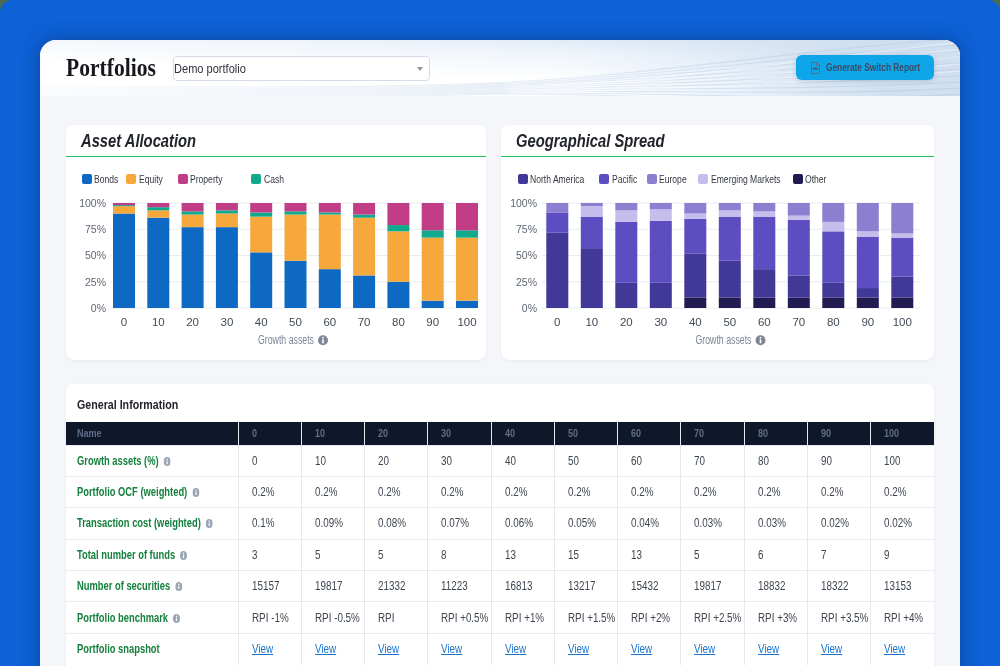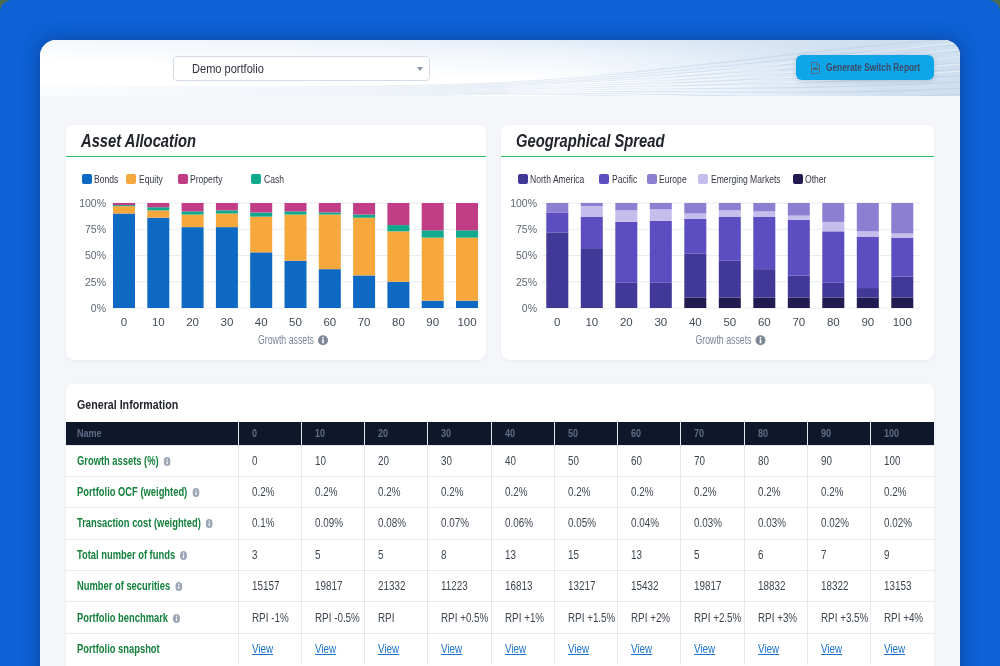--- a/index.html
+++ b/index.html
@@ -10,21 +10,21 @@
 .hdr { position:absolute; left:0; top:0; width:920px; height:56px; background:#ffffff; }
 .waves { position:absolute; left:0; top:0; }
 .ptitle { position:absolute; left:26px; top:14px; font-family:"Liberation Serif",serif; font-weight:700;
   font-size:24.5px; color:#16181d; }
 .tsx { display:inline-block; transform:scaleX(0.88); transform-origin:0 50%; white-space:nowrap; }
 .dsx { display:inline-block; transform:scaleX(0.85); transform-origin:0 50%; white-space:nowrap; }
 .bsx { display:inline-block; transform:scaleX(0.83); transform-origin:0 50%; white-space:nowrap; }
 .csx { display:inline-block; transform:scaleX(0.82); transform-origin:0 50%; white-space:nowrap; }
 .dd { position:absolute; left:133px; top:16px; width:257px; height:25px; background:#fff;
   border:1px solid #d6dce5; border-radius:4px; font-size:13px; color:#2f333a; line-height:23px;
-  padding-left:18px; }
+  padding-left:0; }
 .caret { position:absolute; right:6px; top:10px; width:0; height:0; border-left:3.5px solid transparent;
   border-right:3.5px solid transparent; border-top:4.5px solid #8b93a1; }
 .btn { position:absolute; left:756px; top:15px; width:138px; height:25px; background:#0ea5e9; border-radius:6px;
   box-shadow:0 1px 5px rgba(23,43,77,.18); display:flex; align-items:center; padding-left:15px;
   font-size:10px; font-weight:700; color:#3d4a63; white-space:nowrap; }
 .btn svg { margin-right:6px; flex:none; }
 .ccard { position:absolute; background:#fff; border-radius:8px; box-shadow:0 1px 3px rgba(23,43,77,.06); }
 #c1 { left:26px; top:85px; width:420px; height:235px; }
 #c2 { left:461px; top:85px; width:433px; height:235px; }
 .ctitle { height:32px; line-height:33px; padding-left:15px; font-size:18px; font-weight:700; color:#21242b;
@@ -82,20 +82,21 @@
         <path d="M 930 41.4 C 760 51.4 600 46.7 420 51.7 S 140 53.7 -10 52.7" fill="none" stroke="url(#sg)" stroke-width="1.1"></path>
         <path d="M 930 47.6 C 760 57.6 600 47.8 420 52.8 S 140 54.8 -10 53.8" fill="none" stroke="url(#sg)" stroke-width="1.1"></path>
         <path d="M 930 53.8 C 760 63.8 600 48.9 420 53.9 S 140 55.9 -10 54.9" fill="none" stroke="url(#sg)" stroke-width="1.1"></path>
         <path d="M 930 60.0 C 760 70.0 600 50.0 420 55.0 S 140 57.0 -10 56.0" fill="none" stroke="url(#sg)" stroke-width="1.1"></path>
         <path d="M 930 2.0 C 790 14.0 640 43.0 470 47.0" fill="none" stroke="#ffffff" stroke-width="1.2" stroke-opacity="0.45"></path>
         <path d="M 930 9.0 C 790 21.0 640 44.5 470 48.5" fill="none" stroke="#ffffff" stroke-width="1.2" stroke-opacity="0.45"></path>
         <path d="M 930 16.0 C 790 28.0 640 46.0 470 50.0" fill="none" stroke="#ffffff" stroke-width="1.2" stroke-opacity="0.45"></path>
         <path d="M 930 23.0 C 790 35.0 640 47.5 470 51.5" fill="none" stroke="#ffffff" stroke-width="1.2" stroke-opacity="0.45"></path>
         <path d="M 930 30.0 C 790 42.0 640 49.0 470 53.0" fill="none" stroke="#ffffff" stroke-width="1.2" stroke-opacity="0.45"></path>
       </svg>
+    <div class="ptitle"><span class="tsx">Portfolios</span></div>
     <div class="dd"><span class="dsx">Demo portfolio</span><span class="caret"></span></div>
     <div class="btn">
         <svg width="9" height="12" viewBox="0 0 9 12">
           <path d="M1.1 0.5 h4.6 l2.8 2.8 v7.6 a0.6 0.6 0 0 1 -0.6 0.6 h-6.8 a0.6 0.6 0 0 1 -0.6 -0.6 v-9.8 a0.6 0.6 0 0 1 0.6 -0.6 z" fill="none" stroke="#5c6b84" stroke-width="1"></path>
           <path d="M5.5 0.6 v2.6 h2.7" fill="none" stroke="#5c6b84" stroke-width="0.9"></path>
           <rect x="1.9" y="5.6" width="5.2" height="2.1" fill="#49616f"></rect>
         </svg>
         <span class="bsx">Generate Switch Report</span>
       </div>
   </div>

